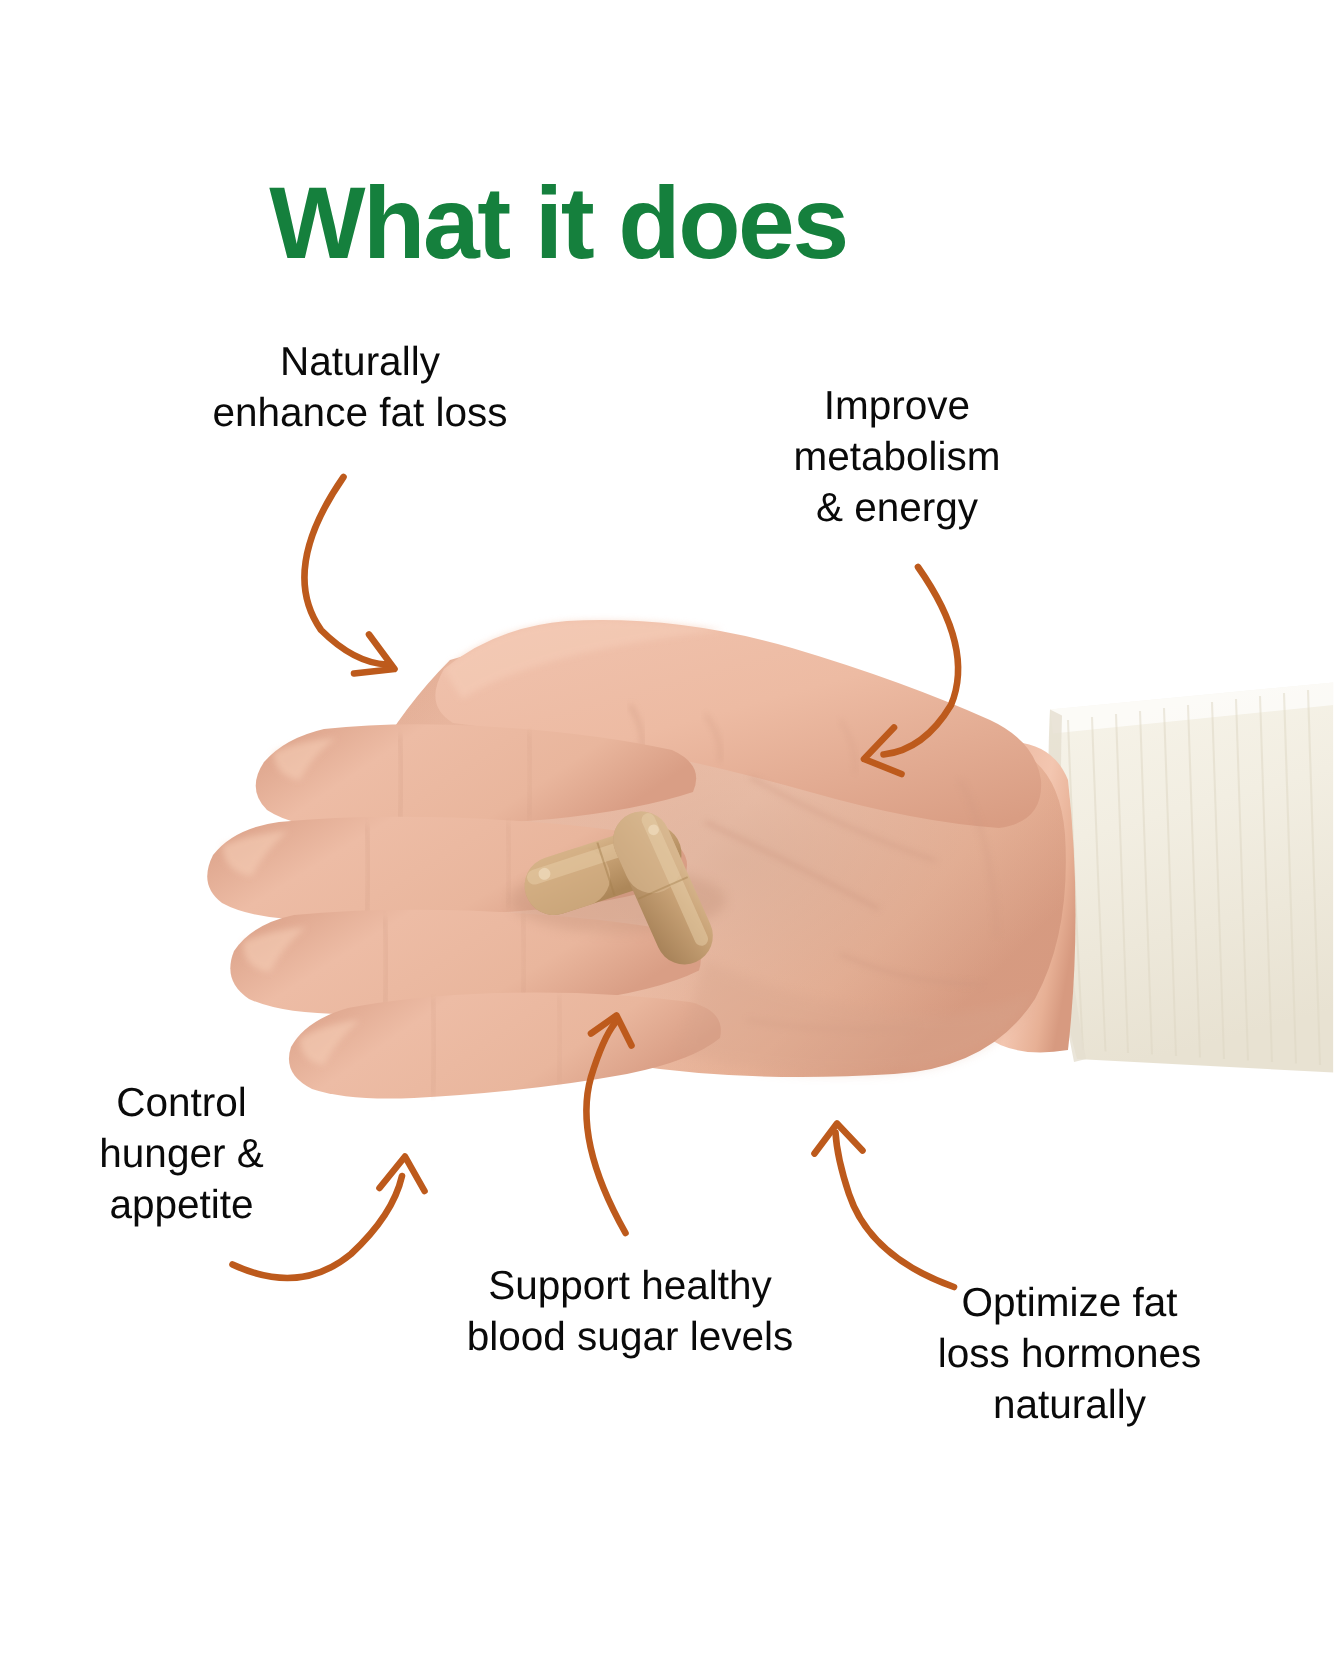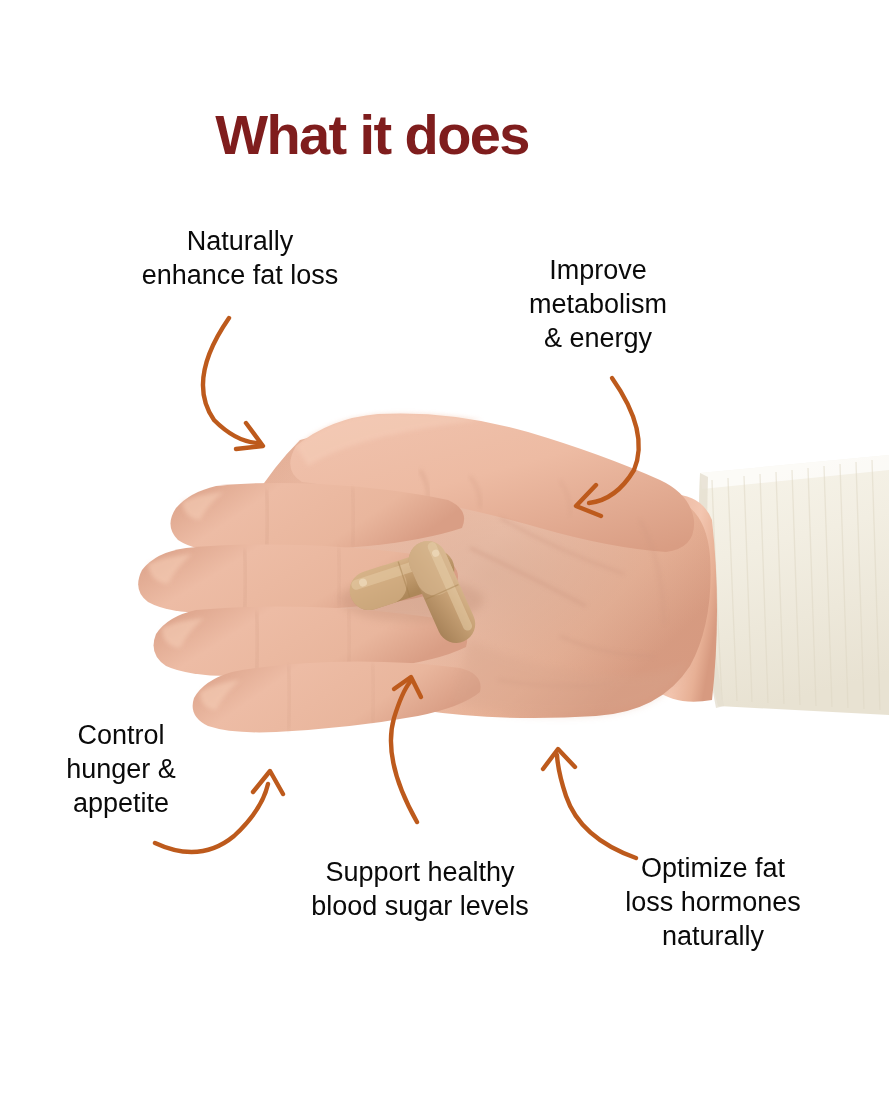--- a/index.html
+++ b/index.html
@@ -16,39 +16,39 @@
     height: 1102px;
     background: #ffffff;
     overflow: hidden;
   }
   #page-title {
     position: absolute;
     left: 0;
     top: 68px;
     width: 744px;
     text-align: center;
-    font-size: 56px;
+    font-size: 68px;
     font-weight: 700;
     letter-spacing: -1.6px;
-    color: #7f1d1d;
+    color: #15803d;
     line-height: 1.05;
   }
   .callout {
     position: absolute;
     font-size: 27px;
     font-weight: 500;
     color: #0a0a0a;
     line-height: 1.26;
     text-align: center;
     white-space: pre-line;
   }
   #callout-0 { left: 80px;  top: 224px; width: 320px; }
   #callout-1 { left: 478px; top: 253px; width: 240px; }
   #callout-2 { left: 0px;   top: 718px; width: 242px; }
-  #callout-3 { left: 270px; top: 840px; width: 300px; margin-top: 15px; }
+  #callout-3 { left: 270px; top: 840px; width: 300px; }
   #callout-4 { left: 588px; top: 851px; width: 250px; }
 
   #photo-layer, #arrow-layer {
     position: absolute;
     left: 0;
     top: 0;
     width: 889px;
     height: 1102px;
   }
   #arrow-layer { pointer-events: none; }

